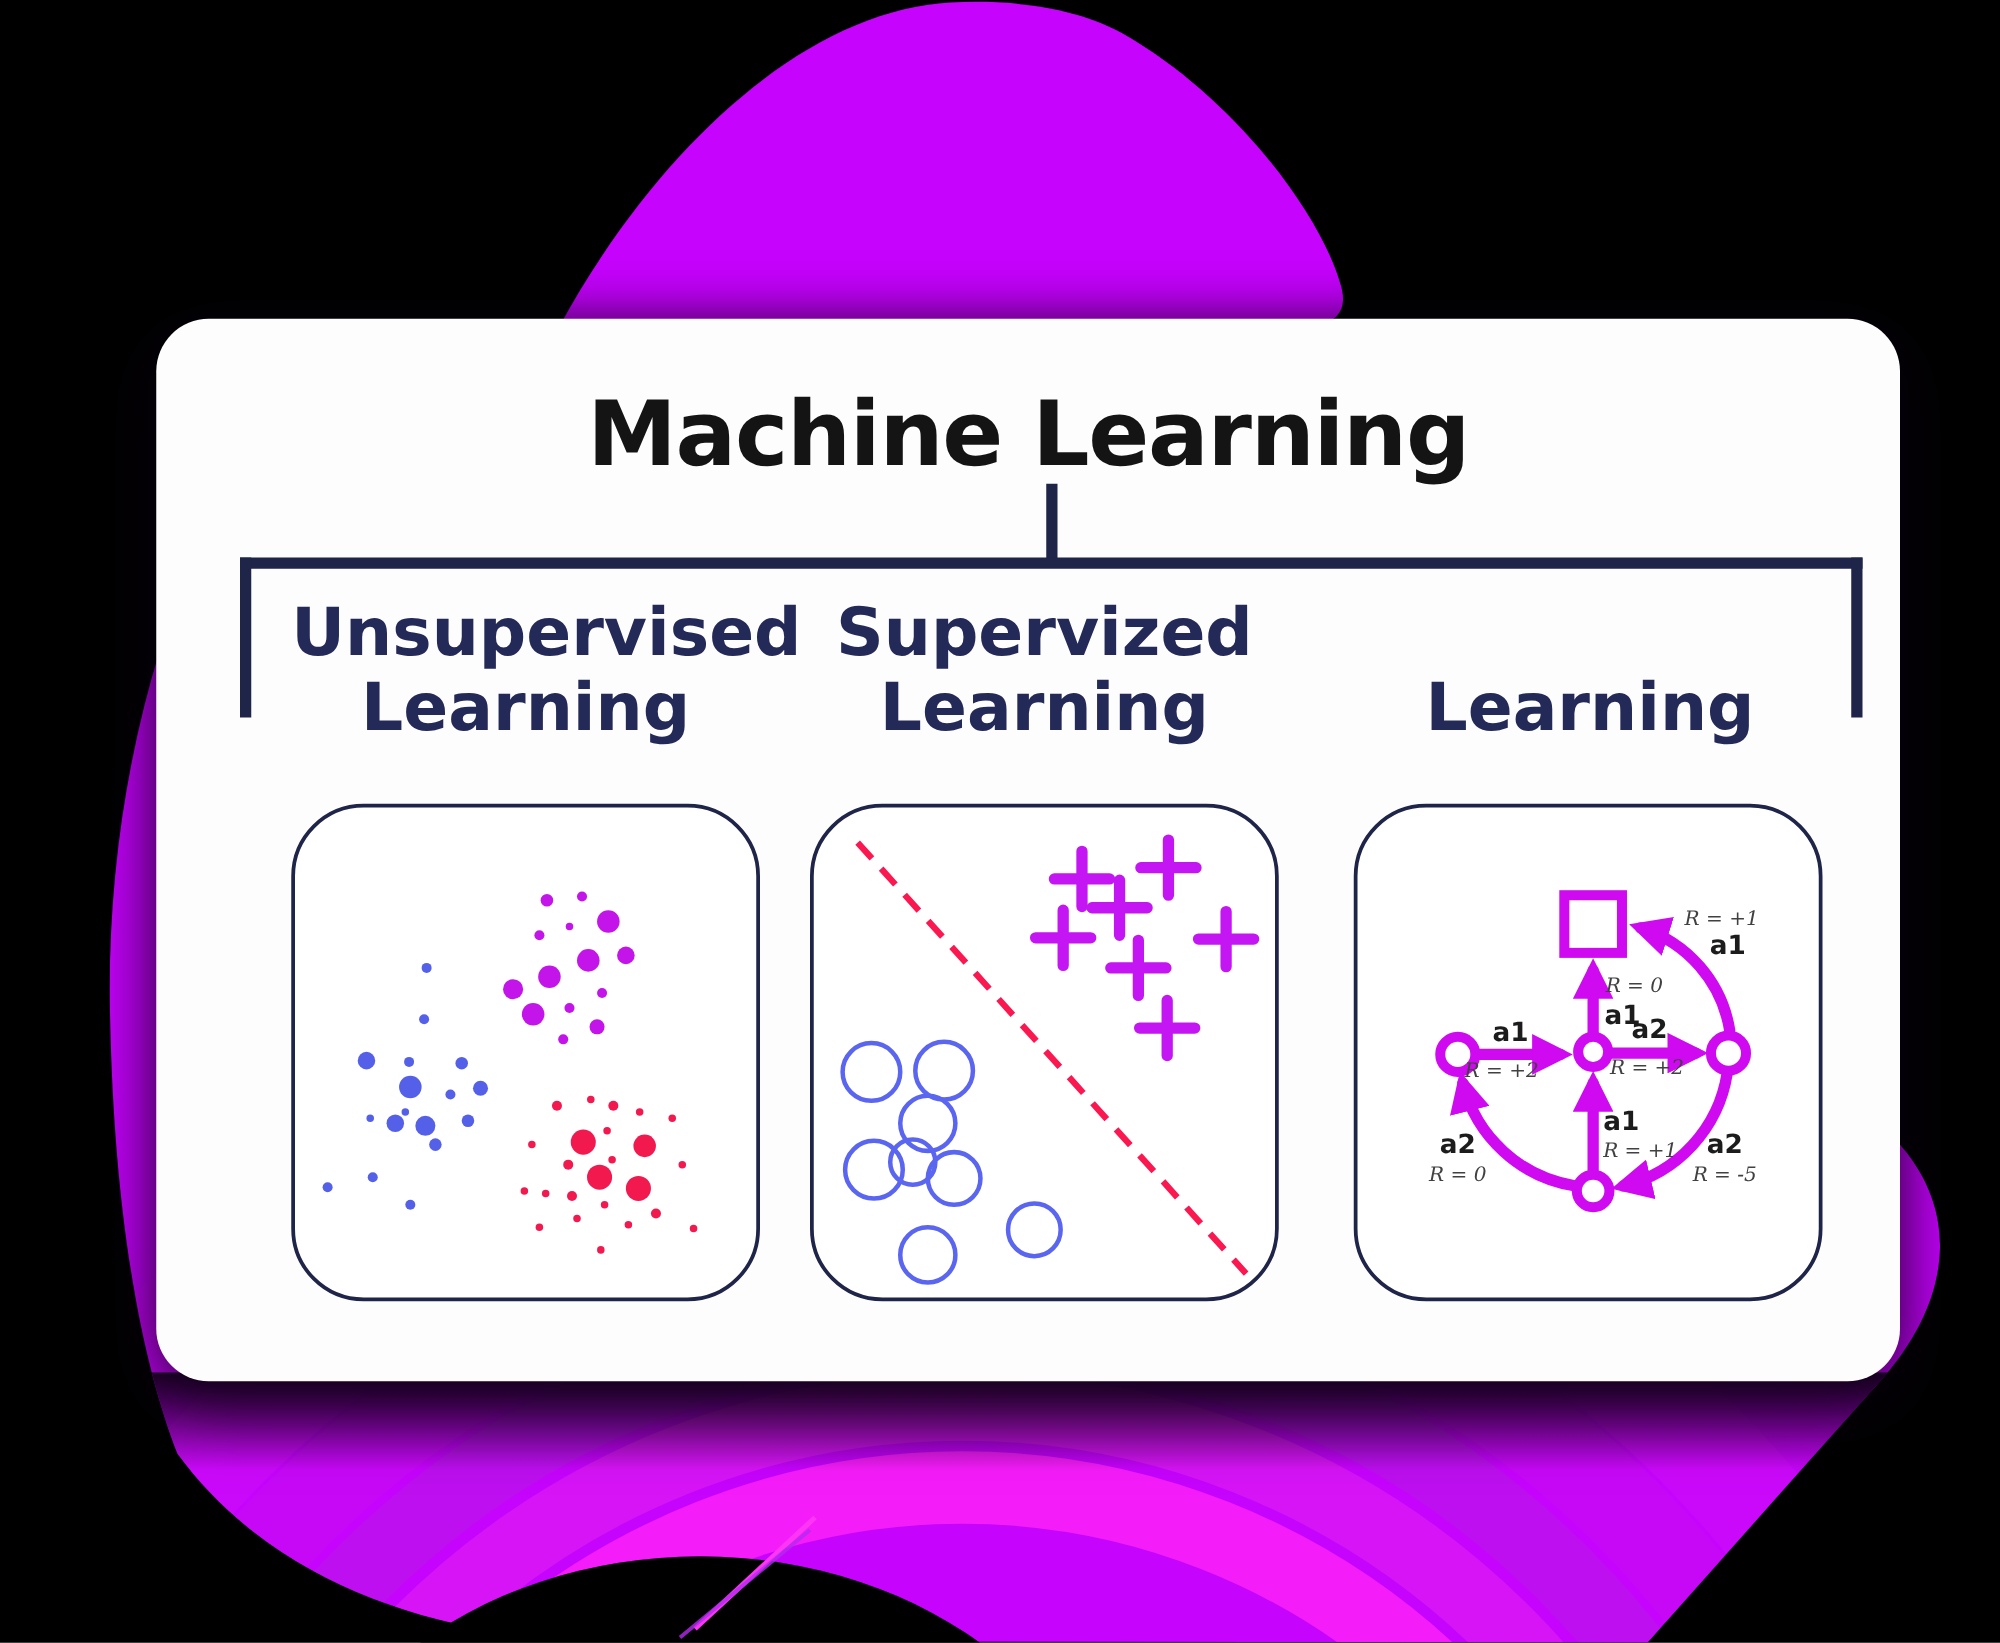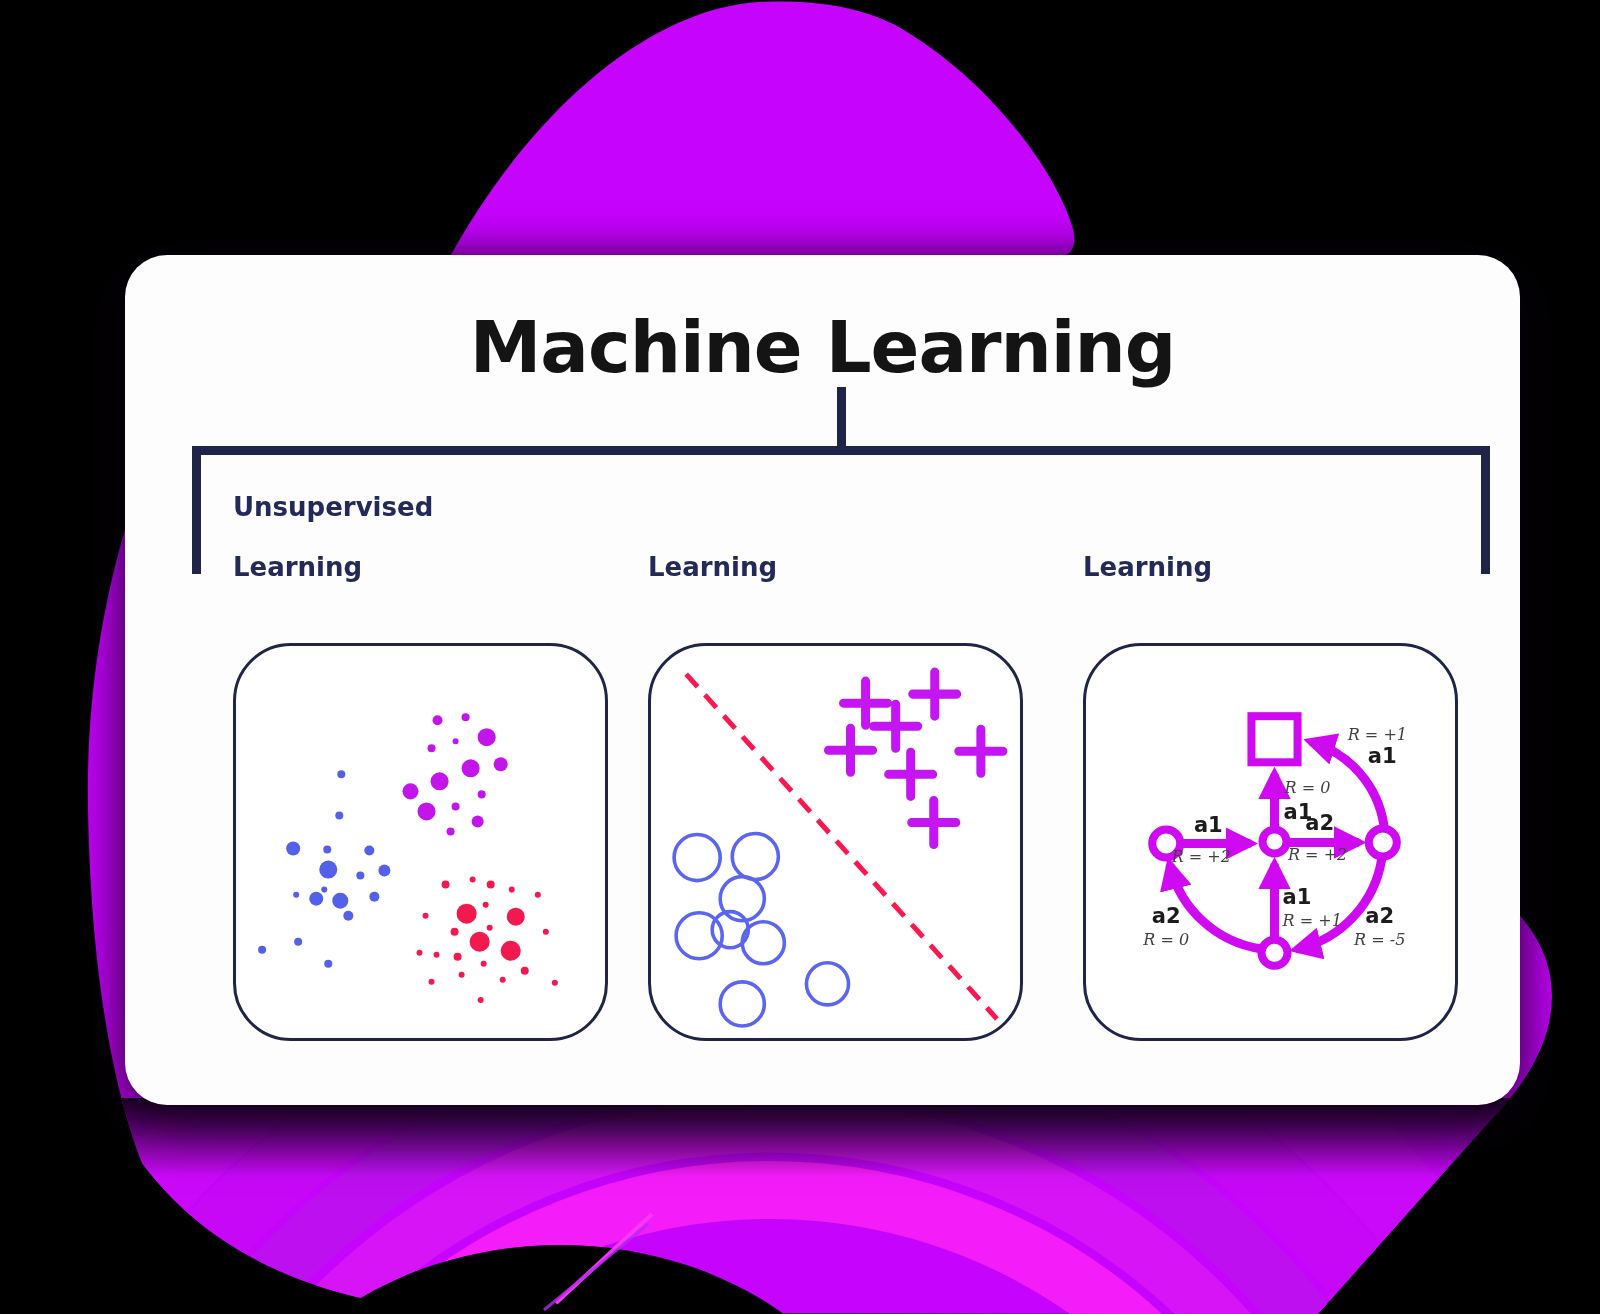--- a/index.html
+++ b/index.html
@@ -14,22 +14,22 @@
         background:var(--card-bg,#fdfdfe);border-radius:42px;
         box-shadow:0 18px 55px 6px rgba(12,0,18,.65), 0 -6px 30px rgba(12,0,18,.35);}
 
   .page-title{position:absolute;top:50px;left:0;right:0;margin:0;text-align:center;
         font-size:72px;font-weight:700;letter-spacing:-1px;color:var(--title-text,#141414);}
 
   .tree-stem{position:absolute;left:712px;top:132px;width:9px;height:63px;background:var(--navy,#1f2449);}
   .tree-bracket{position:absolute;left:67px;top:191px;width:1298px;height:128px;
         border:9px solid var(--navy,#1f2449);border-bottom:none;}
 
-  .branch-label{position:absolute;top:222px;color:var(--heading-text,#242a57);
-        font-size:26px;font-weight:700;line-height:60px;}
+  .branch-label{position:absolute;top:222px;text-align:center;color:var(--heading-text,#242a57);
+        font-size:53px;font-weight:700;line-height:60px;}
   .bl-1{left:108px;width:375px;}
   .bl-2{left:523px;width:375px;}
   .bl-3{left:958px;width:378px;}
 
   .panel{position:absolute;top:388px;width:375px;height:398px;background:#fff;
         border:3.5px solid var(--navy,#1f2449);border-radius:58px;overflow:hidden;}
   .p-1{left:108px;}
   .p-2{left:523px;}
   .p-3{left:958px;}
   .panel svg{display:block;width:100%;height:100%;}
@@ -92,21 +92,21 @@
     <h1 class="page-title">Machine Learning</h1>
 
     <div class="tree-stem"></div>
     <div class="tree-bracket"></div>
 
     <div class="branch-label bl-1">
       <span>Unsupervised</span><br>
       <span>Learning</span>
     </div>
     <div class="branch-label bl-2">
-      <br>
+      <span>Supervized</span><br>
       <span>Learning</span>
     </div>
     <div class="branch-label bl-3">
       <br>
       <span>Learning</span>
     </div>
 
     <div class="panel p-1">
       <svg viewBox="0 0 368 391">
         <g id="unsup-points">

